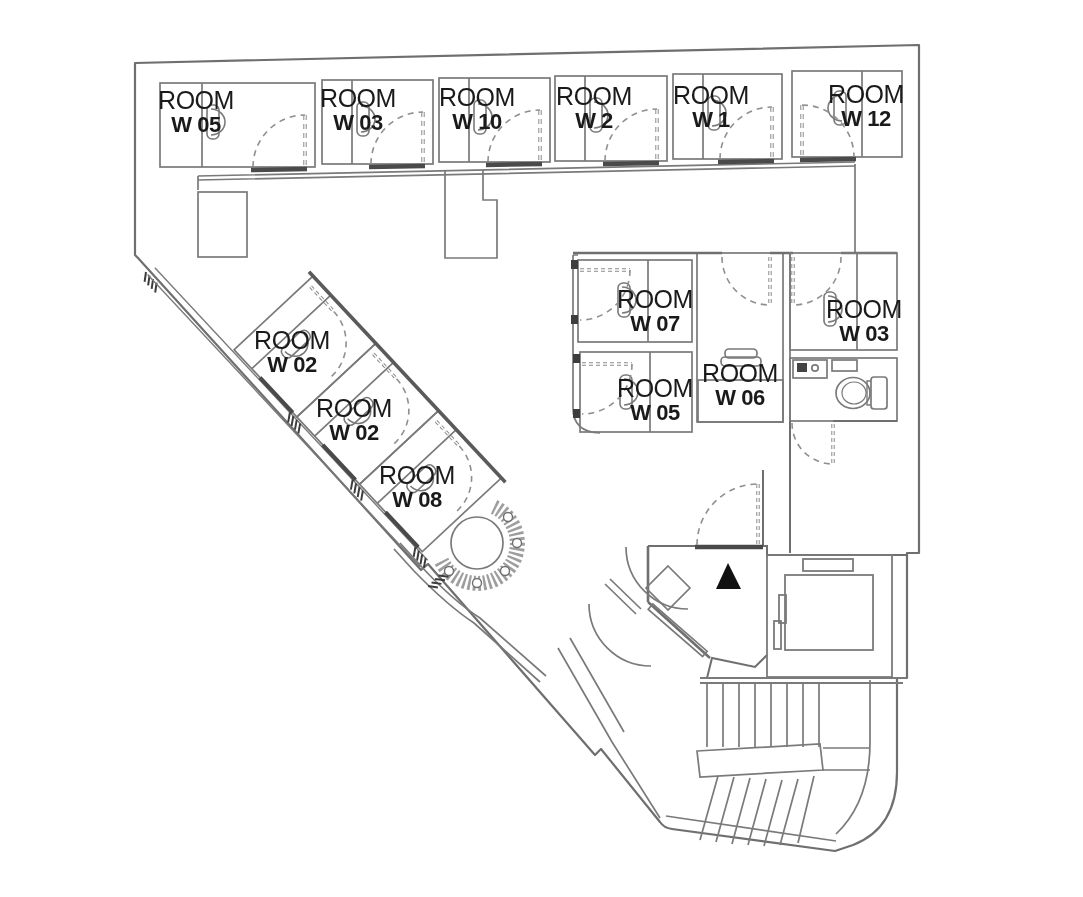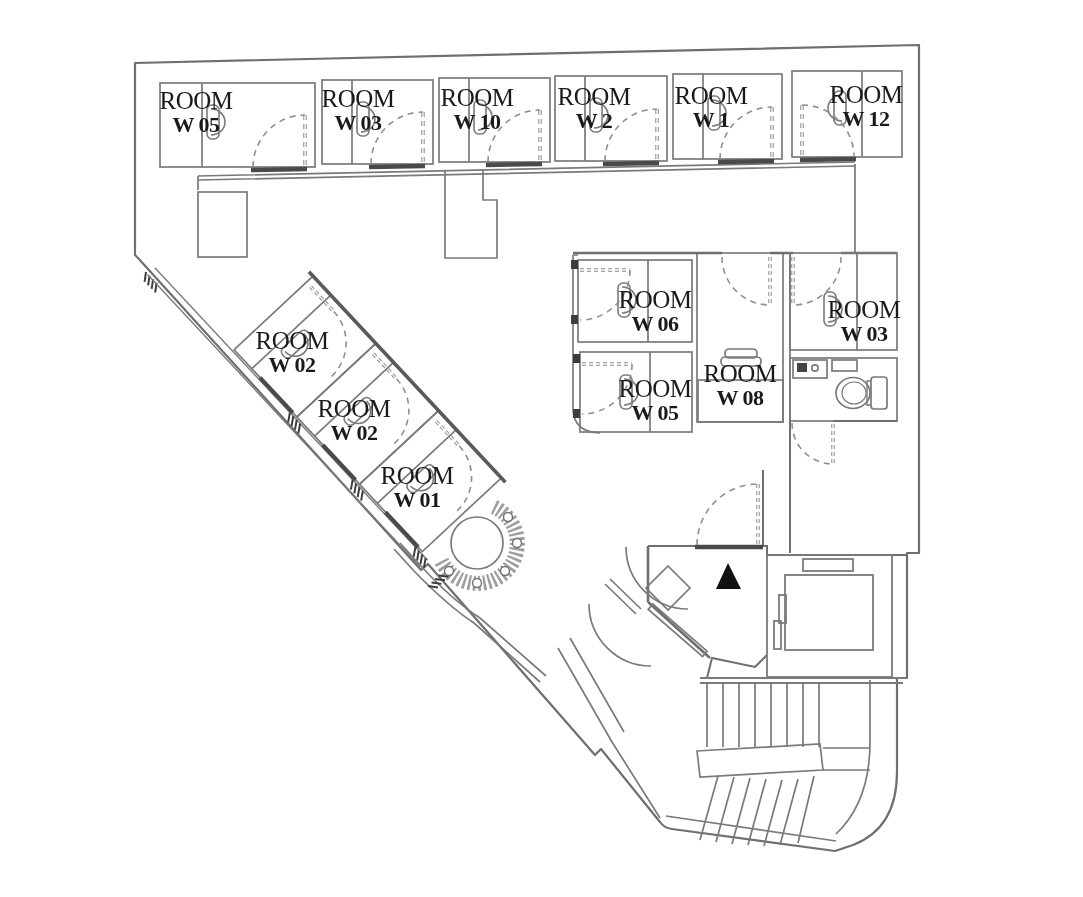--- a/index.html
+++ b/index.html
@@ -1,17 +1,17 @@
 <!DOCTYPE html>
 <html><head>
 <meta charset="utf-8">
 <style>
   html,body{margin:0;padding:0;background:#fff;}
   #canvas{position:relative;width:1083px;height:897px;background:#fff;overflow:hidden;
-          font-family:Liberation Serif, serif;}
+          font-family:Liberation Sans, sans-serif;}
   #plan-svg{position:absolute;left:0;top:0;}
   .room-label{position:absolute;transform:translateX(-50%);text-align:center;
               color:#1a1a1a;line-height:1.02;letter-spacing:-0.5px;white-space:nowrap;}
   .room-label .l1{font-size:25px;font-weight:400;display:block;}
   .room-label .l2{font-size:22px;font-weight:700;display:block;}
 </style>
 </head>
 <body>
 
 <div id="canvas">
@@ -293,31 +293,31 @@
 <div class="room-label" style="left:292px;top:328px">
       <span class="l1">ROOM</span>
       <span class="l2">W 02</span>
     </div>
 <div class="room-label" style="left:354px;top:396px">
       <span class="l1">ROOM</span>
       <span class="l2">W 02</span>
     </div>
 <div class="room-label" style="left:417px;top:463px">
       <span class="l1">ROOM</span>
-      <span class="l2">W 01</span>
+      <span class="l2">W 08</span>
     </div>
 <div class="room-label" style="left:655px;top:287px">
       <span class="l1">ROOM</span>
+      <span class="l2">W 07</span>
+    </div>
+<div class="room-label" style="left:655px;top:376px">
+      <span class="l1">ROOM</span>
+      <span class="l2">W 05</span>
+    </div>
+<div class="room-label" style="left:740px;top:361px">
+      <span class="l1">ROOM</span>
       <span class="l2">W 06</span>
     </div>
-<div class="room-label" style="left:655px;top:376px">
-      <span class="l1">ROOM</span>
-      <span class="l2">W 05</span>
-    </div>
-<div class="room-label" style="left:740px;top:361px">
-      <span class="l1">ROOM</span>
-      <span class="l2">W 08</span>
-    </div>
 <div class="room-label" style="left:864px;top:297px">
       <span class="l1">ROOM</span>
       <span class="l2">W 03</span>
     </div>
 </div>
 
 </body></html>

